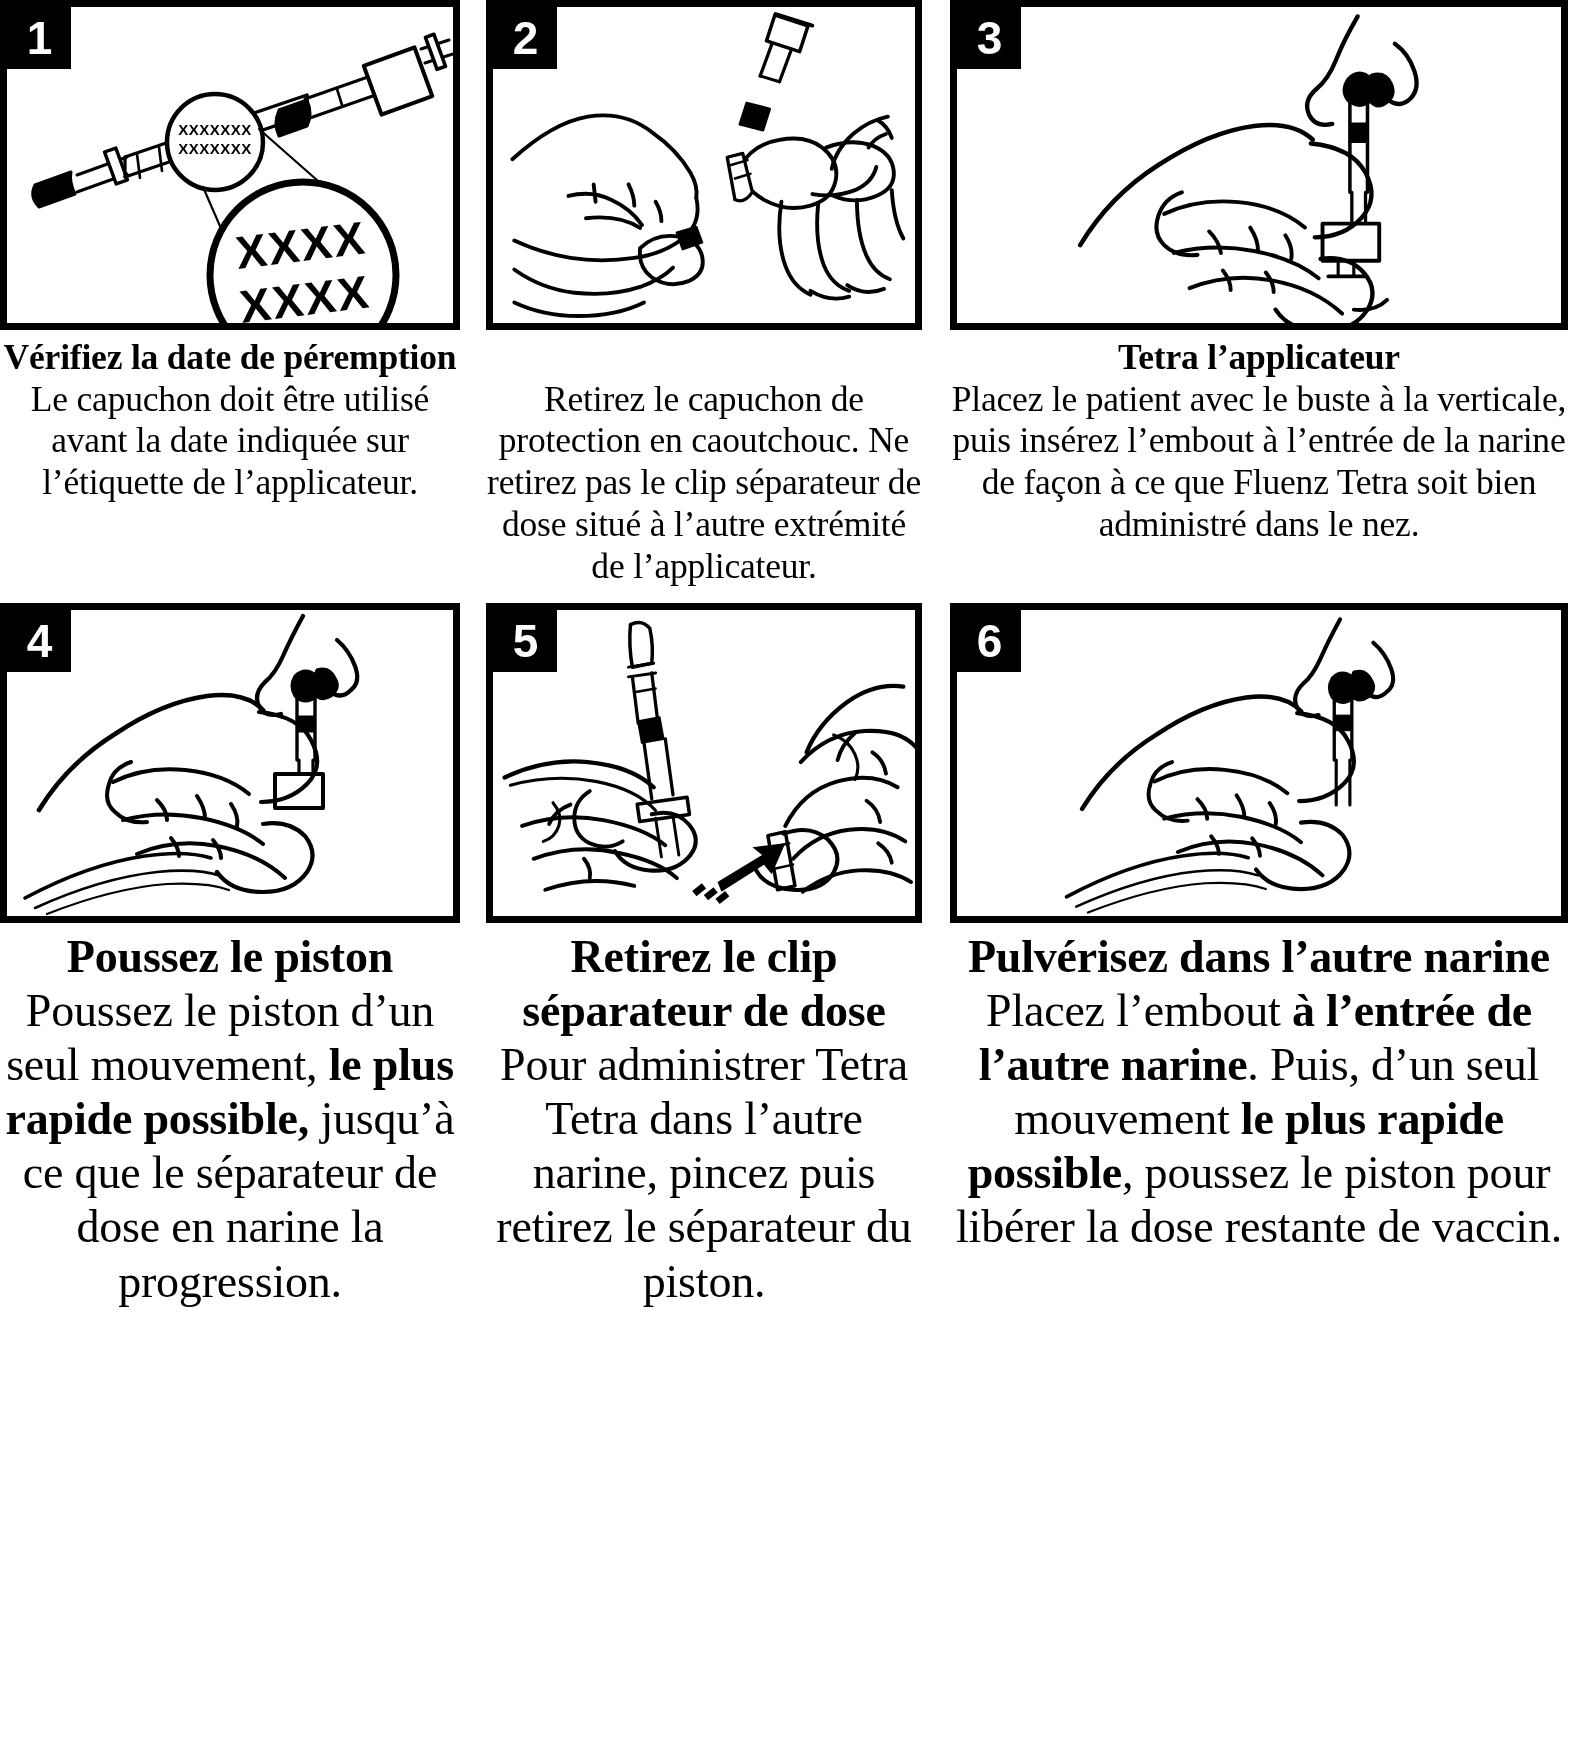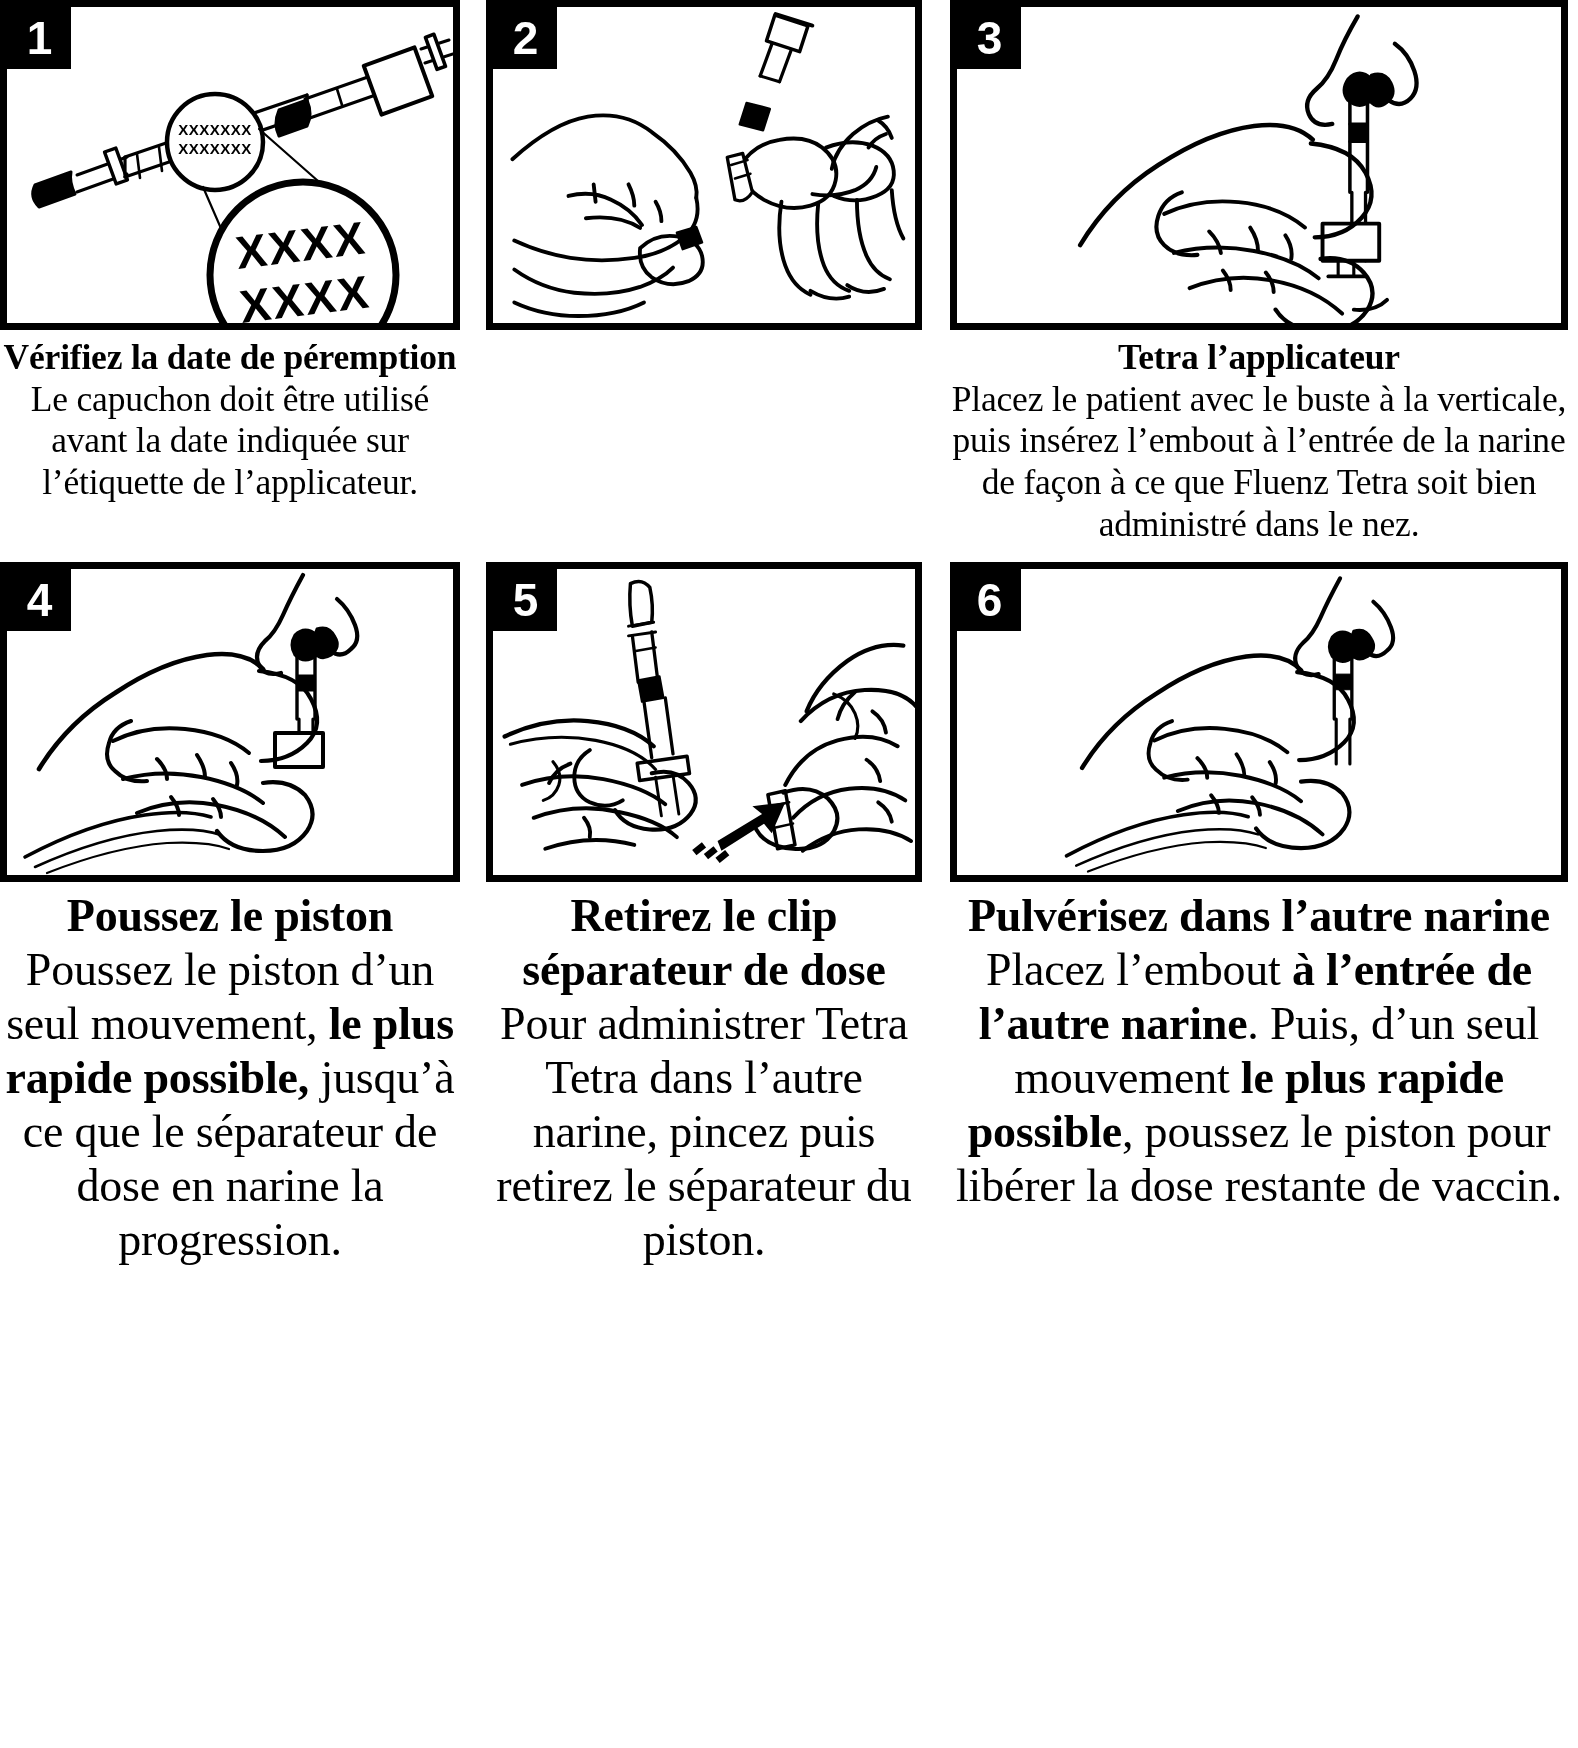--- a/index.html
+++ b/index.html
@@ -191,21 +191,21 @@
             <path d="M292 2 L330 14" stroke-width="4"></path>
 
             <path d="M242 150 L258 146 L268 186 q-8 12 -18 8 L242 150z" fill="#fff" stroke="#000" stroke-width="3.4"></path>
             <path d="M246 158 L263 153" stroke-width="2.6"></path>
             <path d="M250 172 L266 167" stroke-width="2.6"></path>
           </g>
         </svg>
       </div>
       <div class="caption">
         <p><br>
-        </p>
+        <span>Retirez le capuchon de protection en caoutchouc. Ne retirez pas le clip séparateur de dose situé à l’autre extrémité de l’applicateur.</span></p>
       </div>
     </div>
 
     <div class="panel col3">
       <div class="illo-wrap r1">
         <div class="num-badge">3</div>
         <svg class="illo-svg" viewBox="0 0 618 316" preserveAspectRatio="xMidYMid meet">
           <g fill="none" stroke="#000" stroke-width="4" stroke-linecap="round" stroke-linejoin="round">
 
             <path d="M410 6 q-14 24 -22 44 q-8 20 -20 30 q-14 12 -8 26 q6 14 24 10" stroke-width="4.4"></path>

